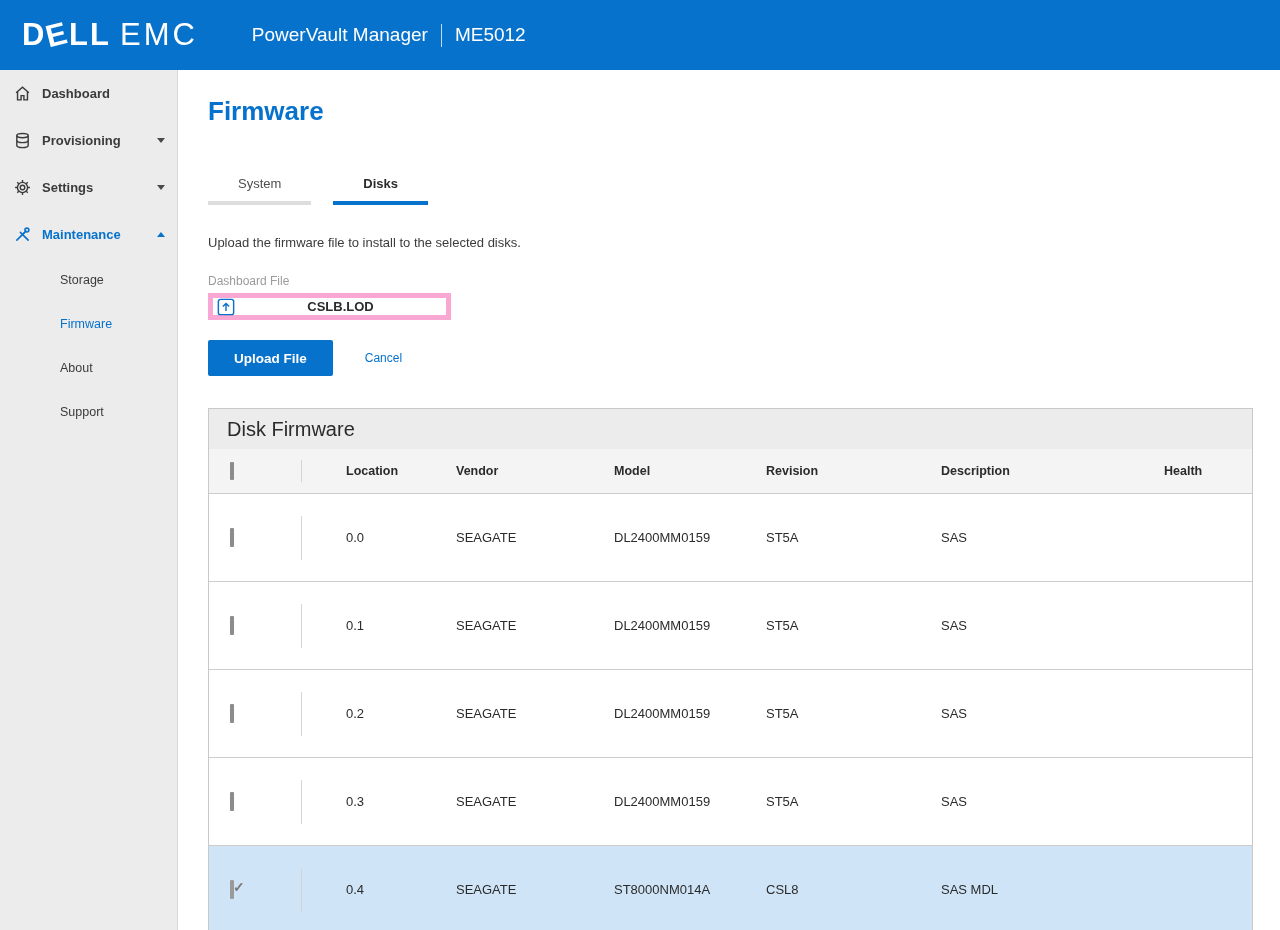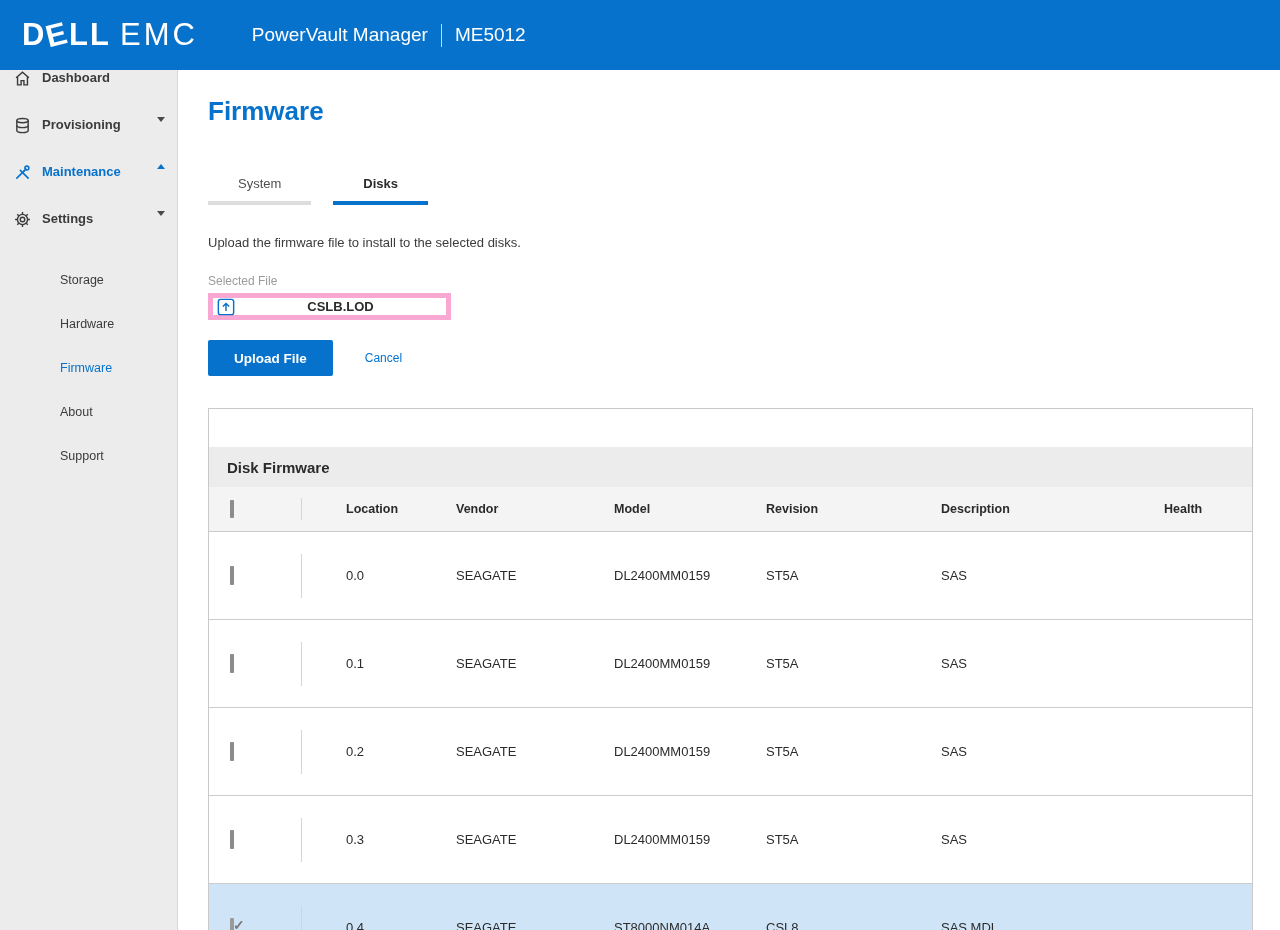--- a/index.html
+++ b/index.html
@@ -18,21 +18,21 @@
   .brand .emc { font-weight:300; margin-left:9px; letter-spacing:3px; }
   .apptitle { margin-left:54px; display:flex; align-items:center; font-size:19px; font-weight:400; }
   .apptitle .sep { width:1px; height:23px; background:rgba(255,255,255,.75); margin:0 13px; }
   .apptitle .model { font-weight:300; }
 
   
   .layout { display:flex; height:860px; }
 
   
   .sidebar { width:178px; background:#ececec; border-right:1px solid #d8d8d8; flex:0 0 178px; }
-  .nav-item { height:47px; display:flex; padding:0 12px 0 14px; cursor:pointer; }
+  .nav-item { height:47px; display:flex; align-items:center; padding:0 12px 0 14px; cursor:pointer; }
   .nav-item .icon { width:17px; height:17px; margin-right:11px; display:flex; align-items:center; justify-content:center; }
   .nav-item .lbl { font-size:13px; font-weight:700; color:#3b3b3b; }
   .nav-item.active .lbl { color:#0672cb; }
   .chev { margin-left:auto; width:0; height:0; border-left:4.5px solid transparent; border-right:4.5px solid transparent; border-top:5px solid #4a4a4a; }
   .chev.up { border-top:none; border-bottom:5px solid #0672cb; }
   .sub-item { height:44px; display:flex; align-items:center; padding-left:60px; font-size:12.5px; color:#3b3b3b; cursor:pointer; }
   .sub-item.active { color:#0672cb; }
 
   
   .content { flex:1; padding-left:30px; }
@@ -51,21 +51,21 @@
   .file-name { flex:1; text-align:center; font-size:13px; font-weight:600; color:#2b2b2b; }
 
   .actions { margin-top:20px; display:flex; align-items:center; }
   .btn-primary { background:#0672cb; color:#fff; font-family:inherit; font-size:13.5px; font-weight:700;
                  border:none; height:36px; padding:0 26px; border-radius:2px; cursor:pointer; }
   .link-cancel { margin-left:32px; color:#0672cb; font-size:12px; cursor:pointer; }
 
   
   .panel { margin-top:32px; margin-right:27px; border:1px solid #c9c9c9; }
   .panel-title { height:40px; background:#ececec; display:flex; align-items:center; padding-left:18px;
-                 font-size:15px; font-weight:700; color:#2b2b2b;margin-top:38px; }
+                 font-size:20px; font-weight:400; color:#2b2b2b; }
   .t-header, .t-row { display:grid; grid-template-columns:92px 155px 158px 152px 175px 223px 1fr;
                       align-items:center; position:relative; }
   .t-header { height:44px; background:#f4f4f4; font-size:12.5px; font-weight:700; color:#2b2b2b; }
   .t-row { height:88px; border-top:1px solid #cccccc; font-size:13px; color:#2b2b2b; background:#fff; cursor:pointer; }
   .t-row.selected { background:#cfe5f7; }
   .cell-loc { padding-left:45px; }
   .cb-cell { padding-left:21px; }
   .vline { position:absolute; left:92px; width:1px; background:#d4d4d4; }
   .t-header .vline { height:22px; top:11px; }
   .t-row .vline { height:44px; top:22px; }
@@ -108,52 +108,49 @@
         <svg viewBox="0 0 24 24" width="17" height="17">
           <ellipse cx="12" cy="5" rx="8" ry="3" fill="none" stroke="#3b3b3b" stroke-width="2"></ellipse>
           <path d="M4 5 V19 C4 20.7 7.6 22 12 22 C16.4 22 20 20.7 20 19 V5" fill="none" stroke="#3b3b3b" stroke-width="2"></path>
           <path d="M4 12 C4 13.7 7.6 15 12 15 C16.4 15 20 13.7 20 12" fill="none" stroke="#3b3b3b" stroke-width="2"></path>
         </svg>
       </span>
       <span class="lbl">Provisioning</span>
       <span class="chev"></span>
     </div>
 
+    <div class="nav-item">
+      <span class="icon">
+        <svg viewBox="0 0 24 24" width="17" height="17" fill="none" stroke="#3b3b3b" stroke-width="2">
+          <circle cx="12" cy="12" r="3.2"></circle>
+          <circle cx="12" cy="12" r="7.2"></circle>
+          <path d="M12 1.5 v3 M12 19.5 v3 M1.5 12 h3 M19.5 12 h3 M4.6 4.6 l2.1 2.1 M17.3 17.3 l2.1 2.1 M19.4 4.6 L17.3 6.7 M6.7 17.3 l-2.1 2.1"></path>
+        </svg>
+      </span>
+      <span class="lbl">Settings</span>
+      <span class="chev"></span>
+    </div>
+
     <div class="nav-item active">
       <span class="icon">
         <svg viewBox="0 0 24 24" width="17" height="17">
           <g stroke="#0672cb" stroke-width="2.2" fill="none" stroke-linecap="round">
             <path d="M4 20 L14 10"></path>
             <path d="M9 9 L20 20"></path>
             <path d="M14 10 L17 7"></path>
             <circle cx="18.2" cy="5.8" r="2.8"></circle>
           </g>
         </svg>
       </span>
       <span class="lbl">Maintenance</span>
       <span class="chev up"></span>
     </div>
 
-    <div class="nav-item">
-      <span class="icon">
-        <svg viewBox="0 0 24 24" width="17" height="17" fill="none" stroke="#3b3b3b" stroke-width="2">
-          <circle cx="12" cy="12" r="3.2"></circle>
-          <circle cx="12" cy="12" r="7.2"></circle>
-          <path d="M12 1.5 v3 M12 19.5 v3 M1.5 12 h3 M19.5 12 h3 M4.6 4.6 l2.1 2.1 M17.3 17.3 l2.1 2.1 M19.4 4.6 L17.3 6.7 M6.7 17.3 l-2.1 2.1"></path>
-        </svg>
-      </span>
-      <span class="lbl">Settings</span>
-      <span class="chev"></span>
-    </div>
-
     <div class="sub-item">
       <span>Storage</span>
-    </div>
-    <div class="sub-item">
-      <span>Hardware</span>
     </div>
     <div class="sub-item active">
       <span>Firmware</span>
     </div>
     <div class="sub-item">
       <span>About</span>
     </div>
     <div class="sub-item">
       <span>Support</span>
     </div>
@@ -166,21 +163,21 @@
       <div class="tab inactive">
         <span>System</span>
       </div>
       <div class="tab active">
         <span>Disks</span>
       </div>
     </div>
 
     <div class="instruction">Upload the firmware file to install to the selected disks.</div>
 
-    <div class="file-label">Selected File</div>
+    <div class="file-label">Dashboard File</div>
 
     <div class="file-box">
       <span class="upl">
         <svg viewBox="0 0 20 20" width="18" height="18">
           <rect x="1.5" y="1.5" width="17" height="17" rx="2.5" fill="none" stroke="#0672cb" stroke-width="1.6"></rect>
           <path d="M10 14.5 V6 M6.5 9.5 L10 6 L13.5 9.5" stroke="#0672cb" stroke-width="1.6" fill="none"></path>
         </svg>
       </span>
       <span class="file-name">CSLB.LOD</span>
     </div>

